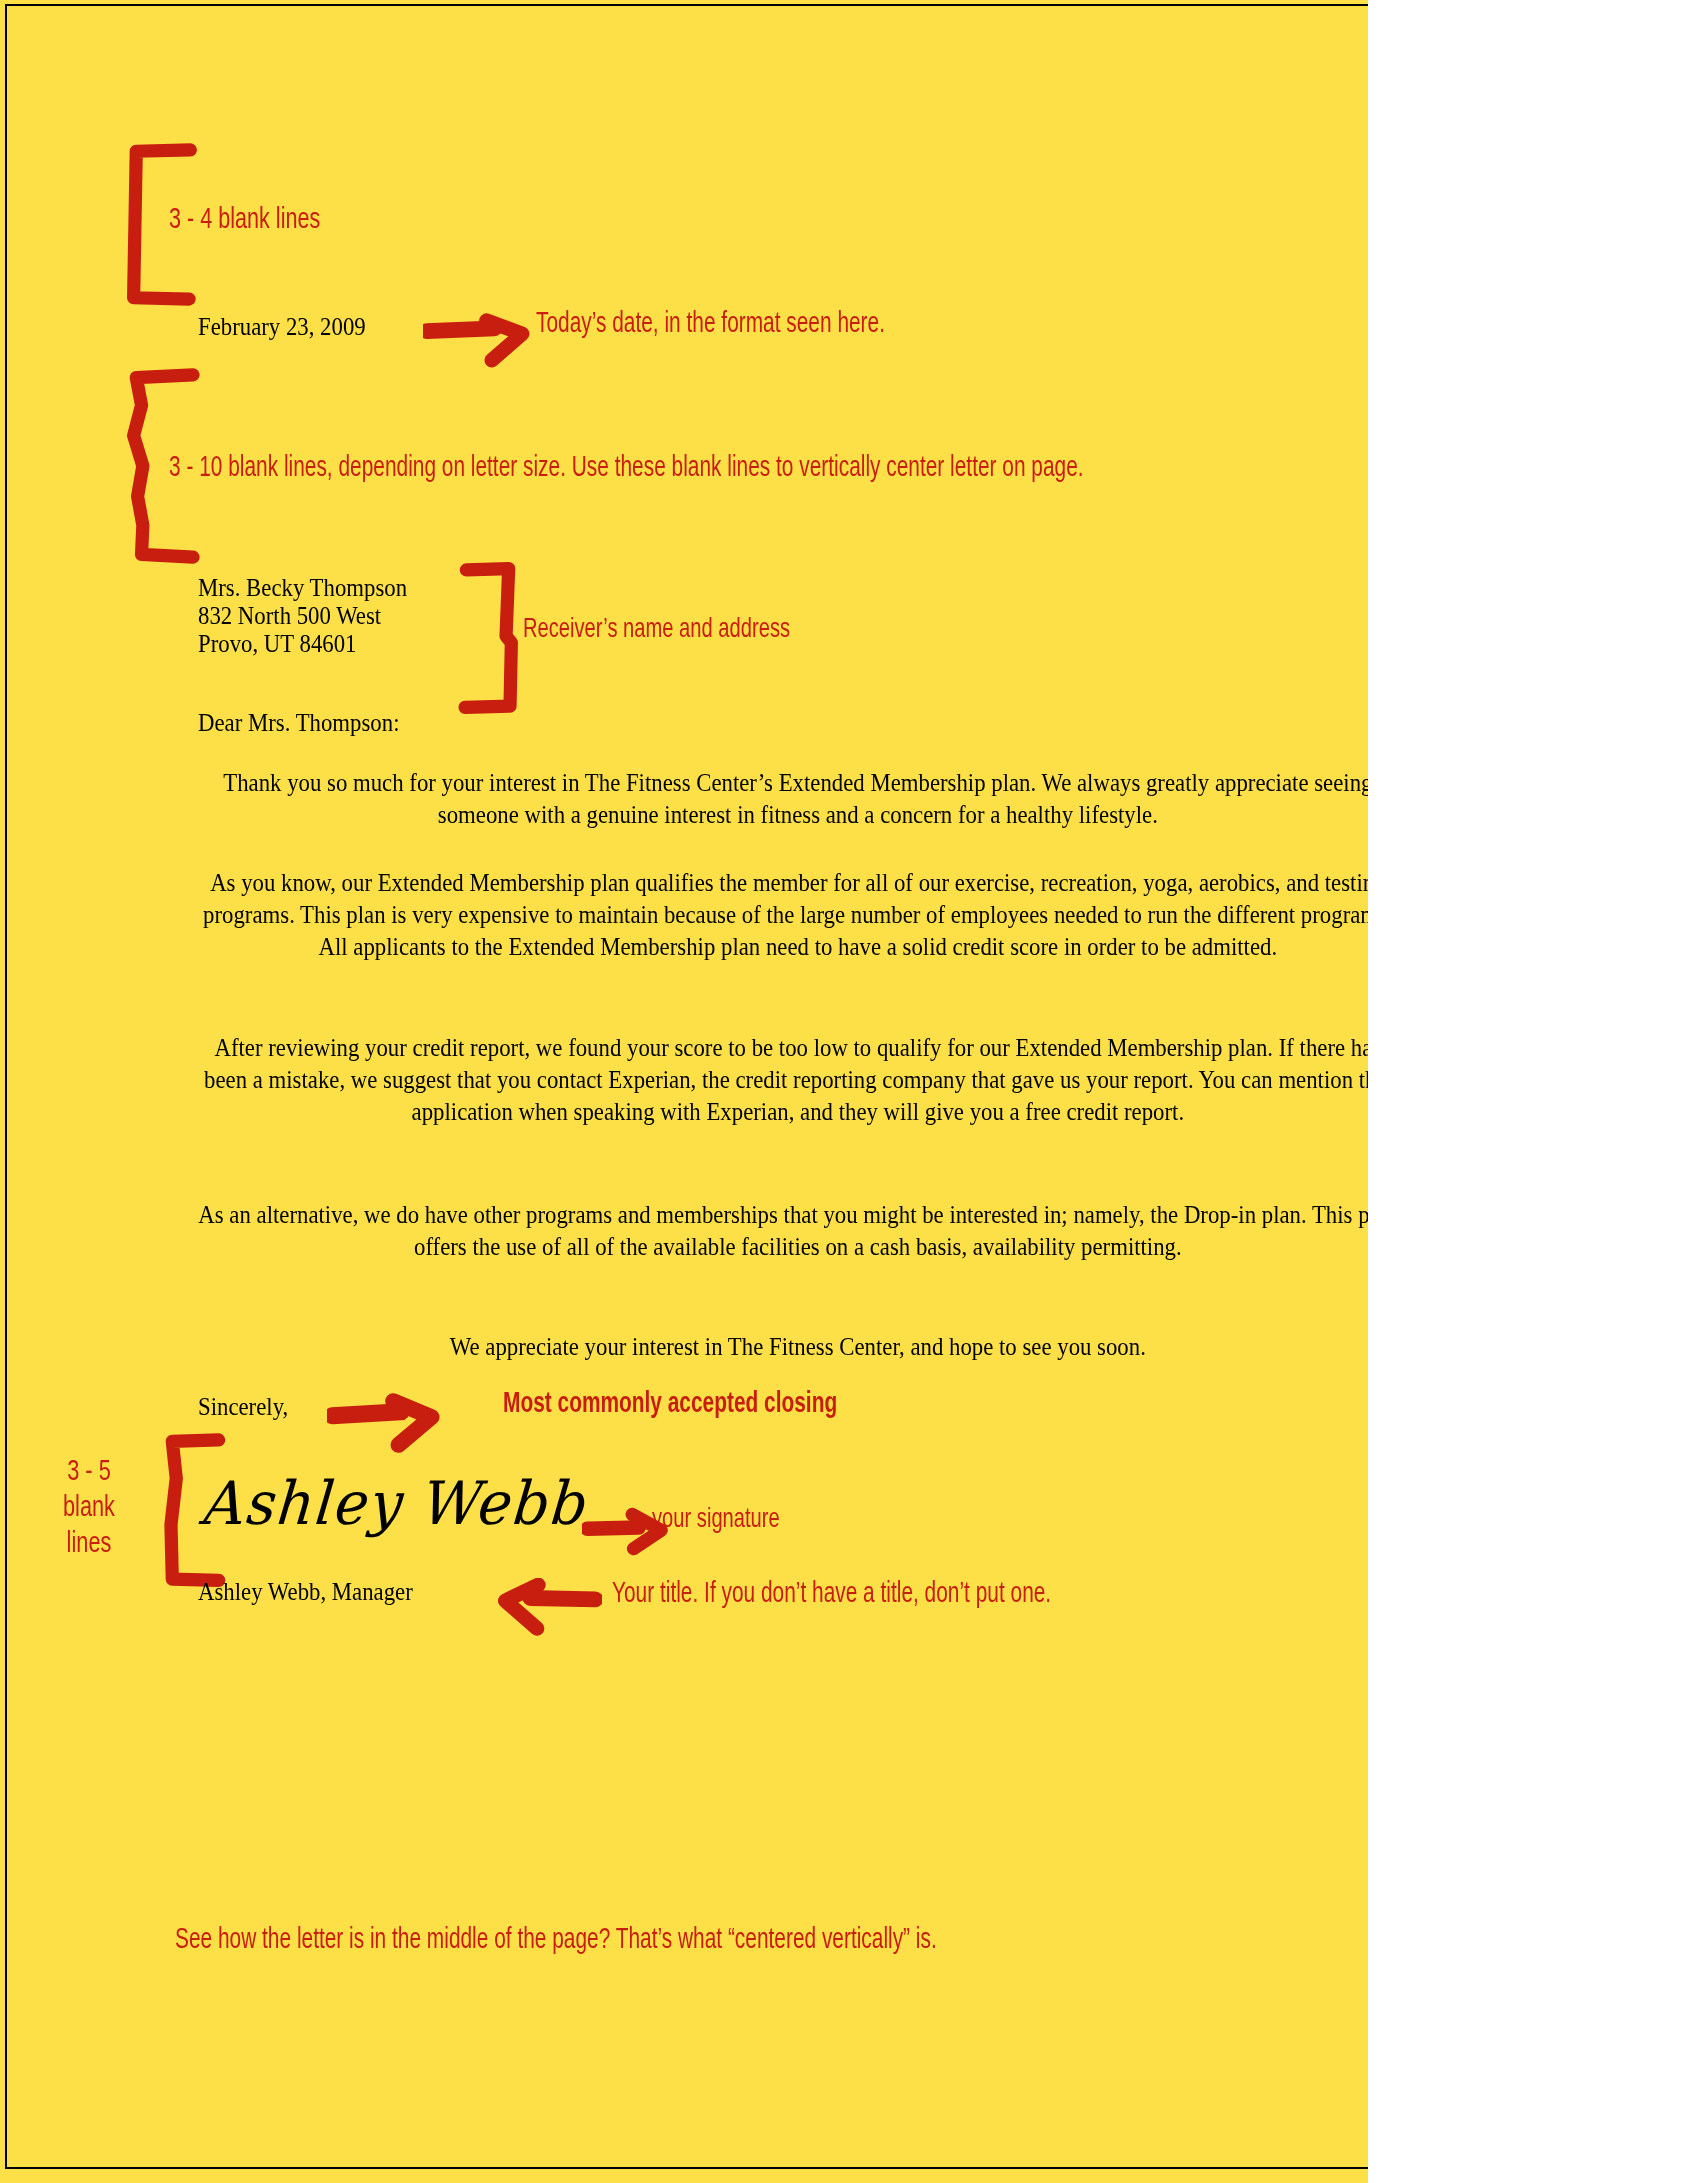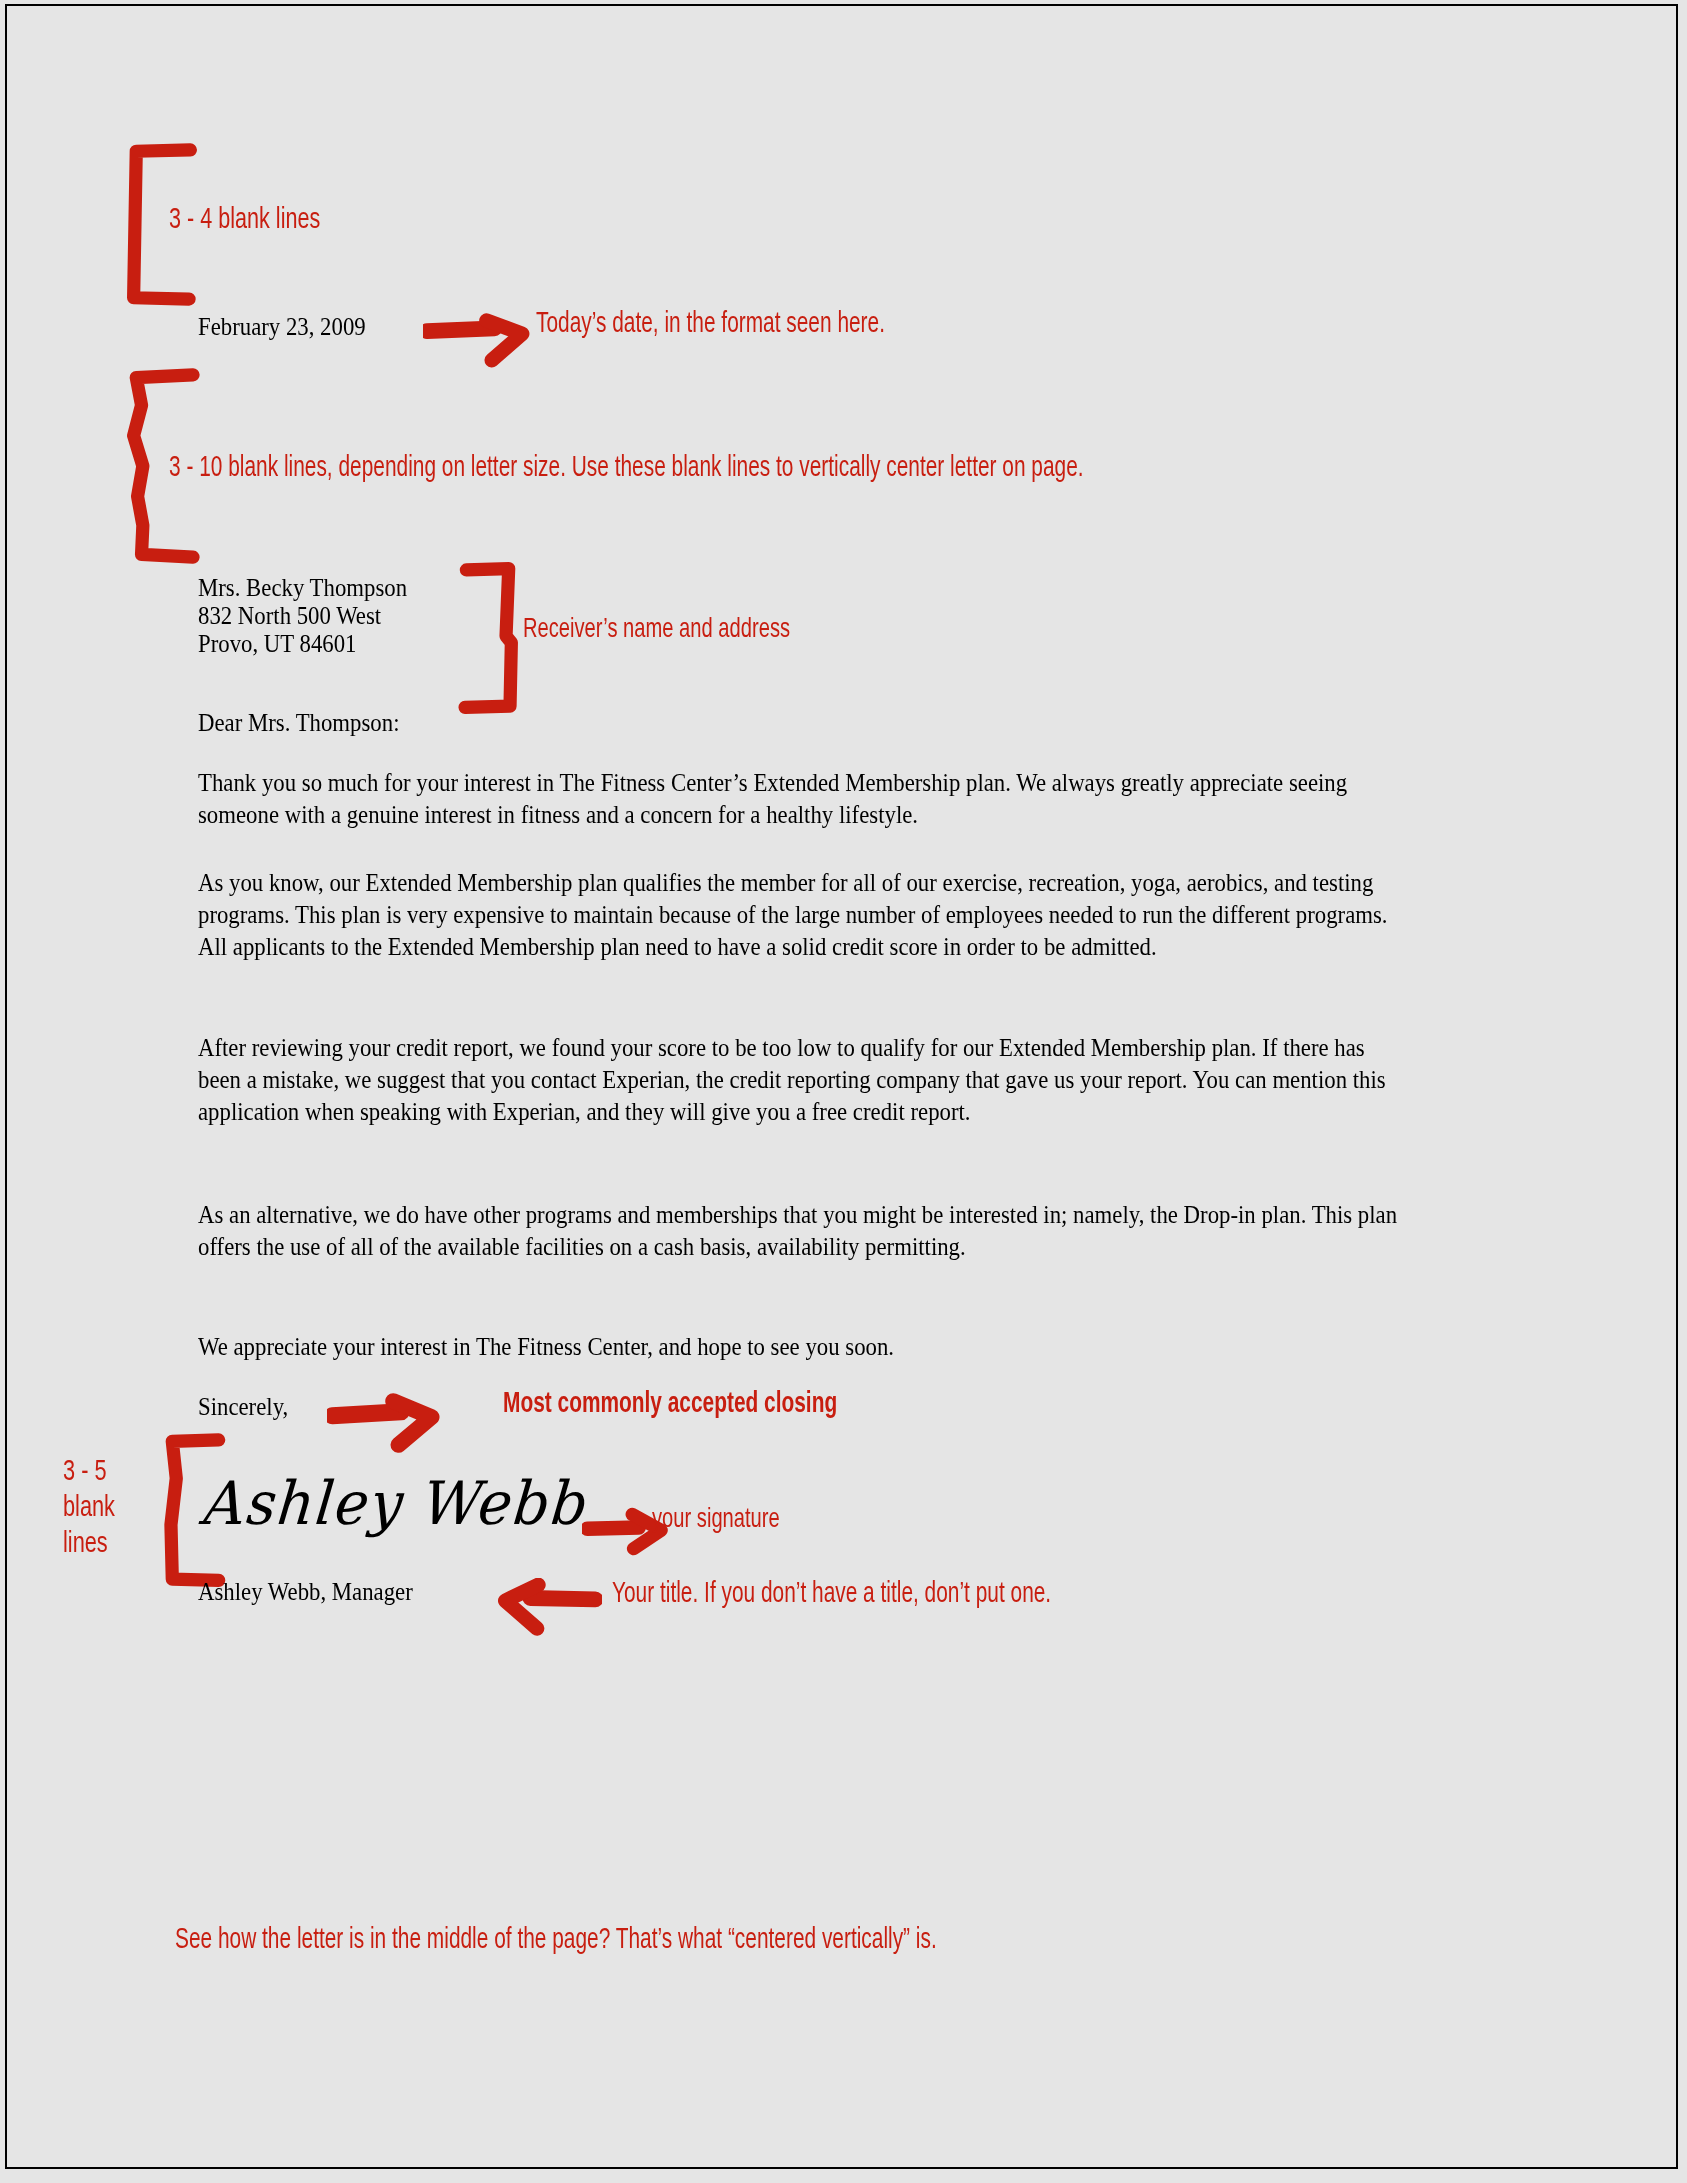--- a/index.html
+++ b/index.html
@@ -4,26 +4,27 @@
 <title>Business Letter Format Example</title>
 <style>
   html, body {
     margin: 0;
     padding: 0;
     background: #ffffff;
   }
 
   .page {
     position: relative;
-    width: 1687px;
+    width: 1368px;
     height: 2183px;
-    background: #e5e5e5;
+    background: #fde047;
     box-sizing: border-box;
     overflow: hidden;
     font-family: "Liberation Serif", "DejaVu Serif", serif;
+    text-align: center;
   }
 
   
   .page-border {
     position: absolute;
     left: 5.3px;
     top: 4px;
     width: 1673px;
     height: 2165px;
     border: 2.6px solid #000000;

